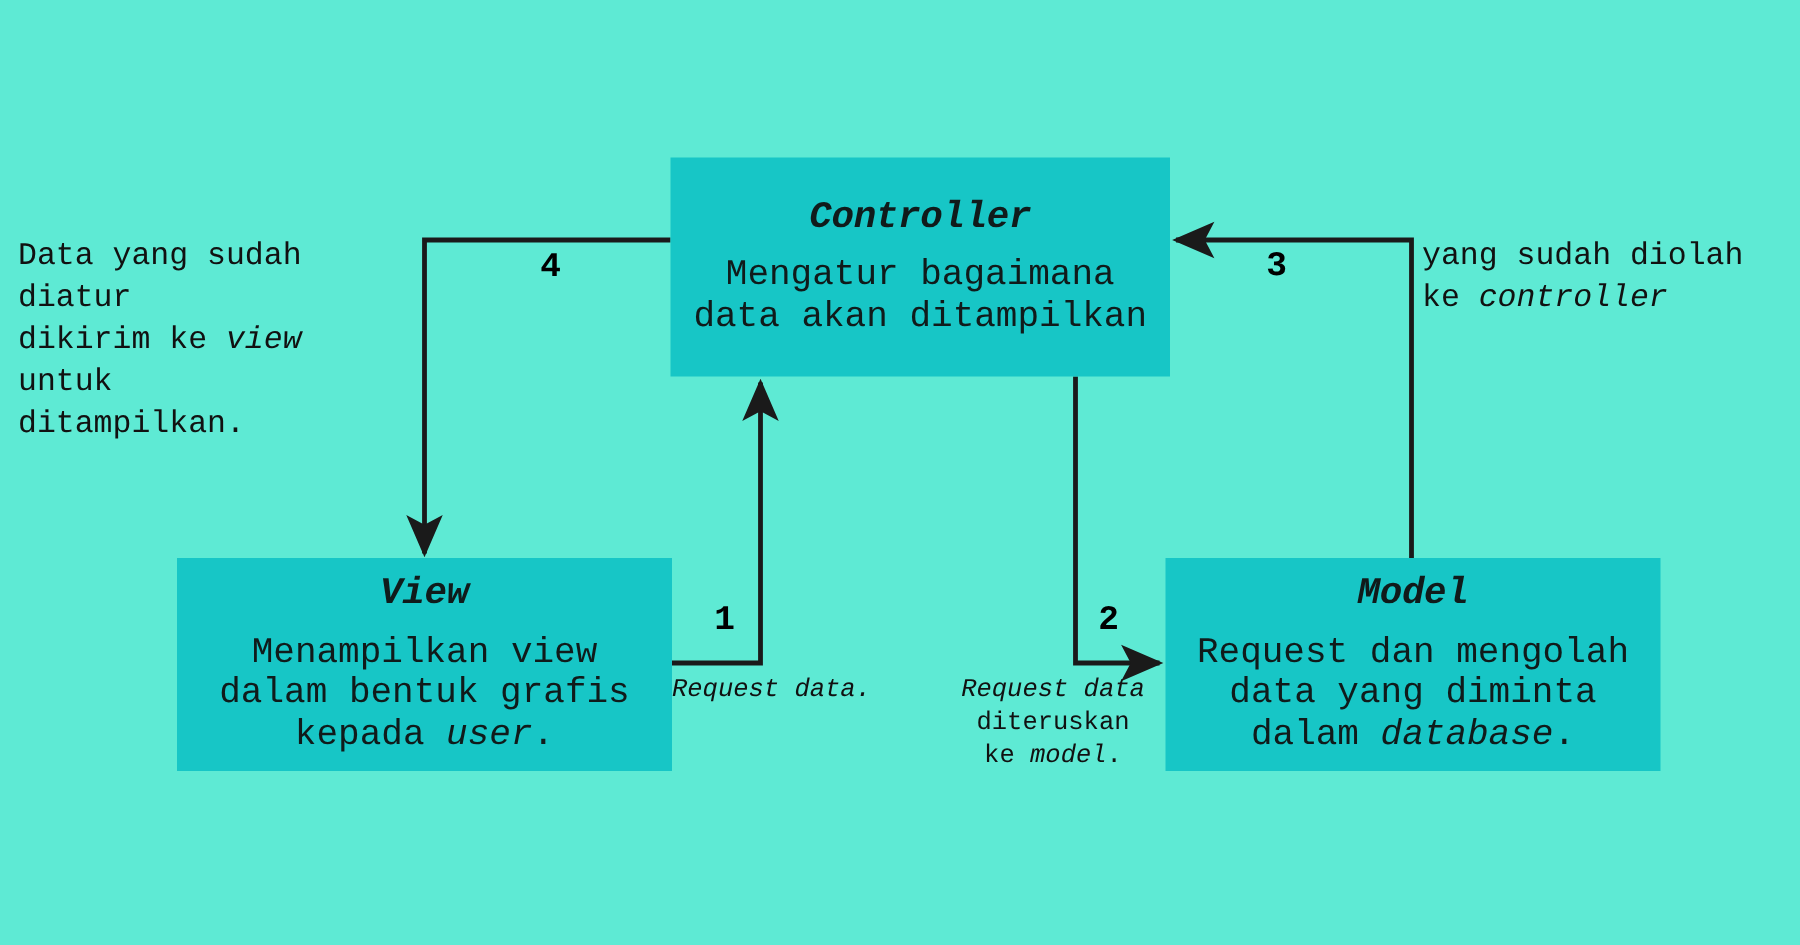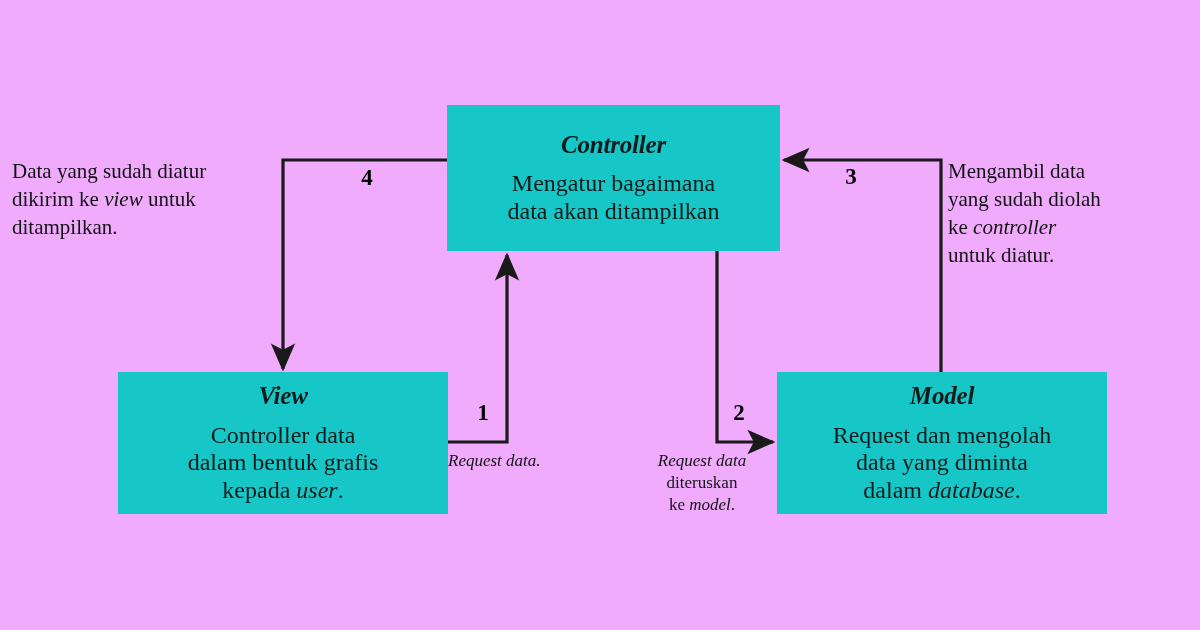--- a/index.html
+++ b/index.html
@@ -4,22 +4,22 @@
 <style>
   html, body {
     margin: 0;
     padding: 0;
     background: #ffffff;
   }
   #canvas {
     position: relative;
     width: 1200px;
     height: 630px;
-    background: #f0abfc;
-    font-family: Liberation Serif, serif;
+    background: #5eead4;
+    font-family: Liberation Mono, monospace;
     overflow: hidden;
   }
   svg.arrow-layer {
     position: absolute;
     left: 0;
     top: 0;
     width: 1200px;
     height: 630px;
     pointer-events: none;
   }
@@ -116,21 +116,21 @@
     <div class="node-title">Controller</div>
     <div class="node-body">
       <div>Mengatur bagaimana</div>
       <div>data akan ditampilkan</div>
     </div>
   </div>
 
   <div class="node-box" id="node-view">
     <div class="node-title">View</div>
     <div class="node-body">
-      <div>Controller data</div>
+      <div>Menampilkan view</div>
       <div>dalam bentuk grafis</div>
       <div><span>kepada </span><i>user</i><span>.</span></div>
     </div>
   </div>
 
   <div class="node-box" id="node-model">
     <div class="node-title">Model</div>
     <div class="node-body">
       <div>Request dan mengolah</div>
       <div>data yang diminta</div>
@@ -138,24 +138,22 @@
     </div>
   </div>
 
   <div class="side-note" id="note-left">
     <div>Data yang sudah diatur</div>
     <div><span>dikirim ke </span><i>view</i><span> untuk</span></div>
     <div>ditampilkan.</div>
   </div>
 
   <div class="side-note" id="note-right">
-    <div>Mengambil data</div>
     <div>yang sudah diolah</div>
     <div><span>ke </span><i>controller</i></div>
-    <div>untuk diatur.</div>
   </div>
 
   <div class="edge-label" id="label-request-1">Request data.</div>
 
   <div class="edge-label" id="label-request-2">
     <div>Request data</div>
     <div class="up">diteruskan</div>
     <div class="up"><span>ke </span><i>model</i><span>.</span></div>
   </div>
 

